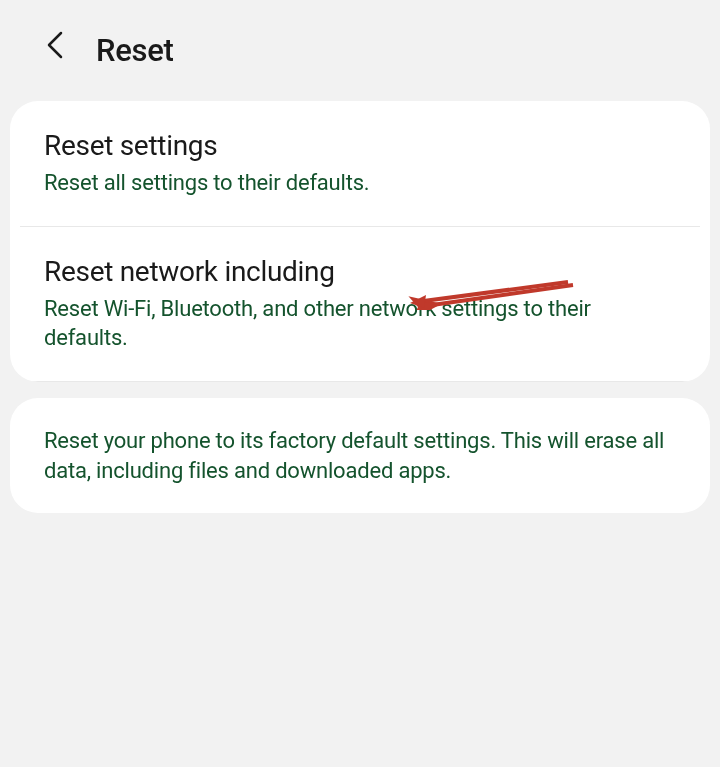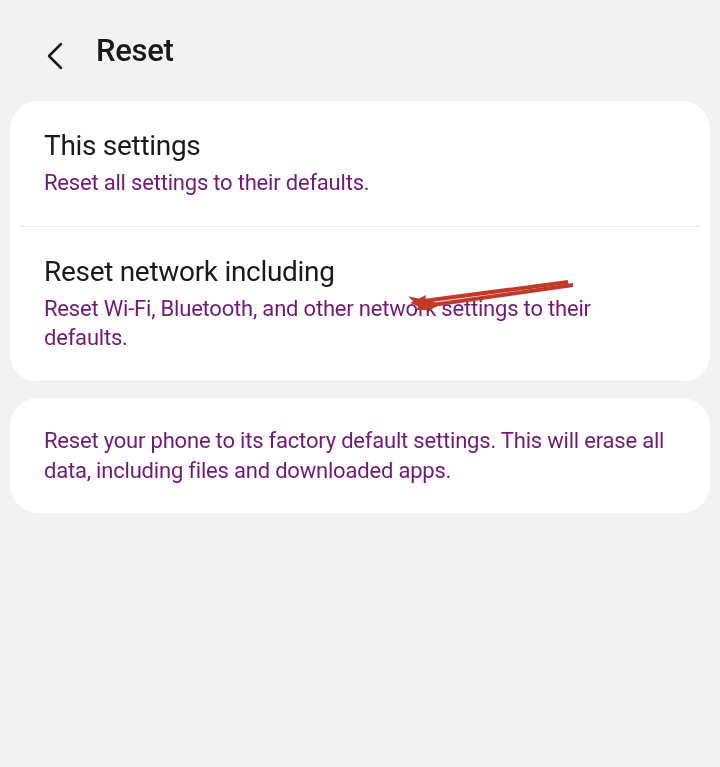--- a/index.html
+++ b/index.html
@@ -9,21 +9,21 @@
     }
     body {
       font-family: -apple-system, BlinkMacSystemFont, 'Segoe UI', Roboto, sans-serif;
       background-color: #f2f2f2;
       width: 720px;
       height: 767px;
       overflow: hidden;
     }
     .header {
       display: flex;
-      align-items: flex-end;
+      align-items: flex-start;
       padding: 32px 28px 32px 42px;
       gap: 28px;
     }
     .back-icon {
       width: 26px;
       height: 26px;
       display: flex;
       align-items: center;
       justify-content: center;
     }
@@ -49,21 +49,21 @@
     .item-title {
       font-size: 28px;
       font-weight: 400;
       color: #1a1a1a;
       letter-spacing: -0.3px;
       margin-bottom: 6px;
     }
     .item-desc {
       font-size: 22px;
       font-weight: 400;
-      color: #701a75;
+      color: #14532d;
       line-height: 1.35;
       letter-spacing: -0.2px;
     }
     .divider {
       height: 1px;
       background-color: #e8e8e8;
       margin: 0 10px 0 10px;
     }
     .annotation-arrow {
       position: absolute;
@@ -81,21 +81,21 @@
   <div class="back-icon">
     <svg viewBox="0 0 18 28" fill="none" stroke="#1a1a1a" stroke-width="2.5" stroke-linecap="round" stroke-linejoin="round">
       <polyline points="15,2 3,14 15,26"></polyline>
     </svg>
   </div>
   <div class="header-title">Reset</div>
 </div>
 
 <div class="card">
   <div class="list-item">
-    <div class="item-title">This settings</div>
+    <div class="item-title">Reset settings</div>
     <div class="item-desc">Reset all settings to their defaults.</div>
   </div>
   <div class="divider"></div>
   <div class="list-item">
     <div class="item-title">Reset network including</div>
     <div class="item-desc">Reset Wi-Fi, Bluetooth, and other network settings to their defaults.</div>
   </div>
   <div class="divider"></div>
 </div>
 

